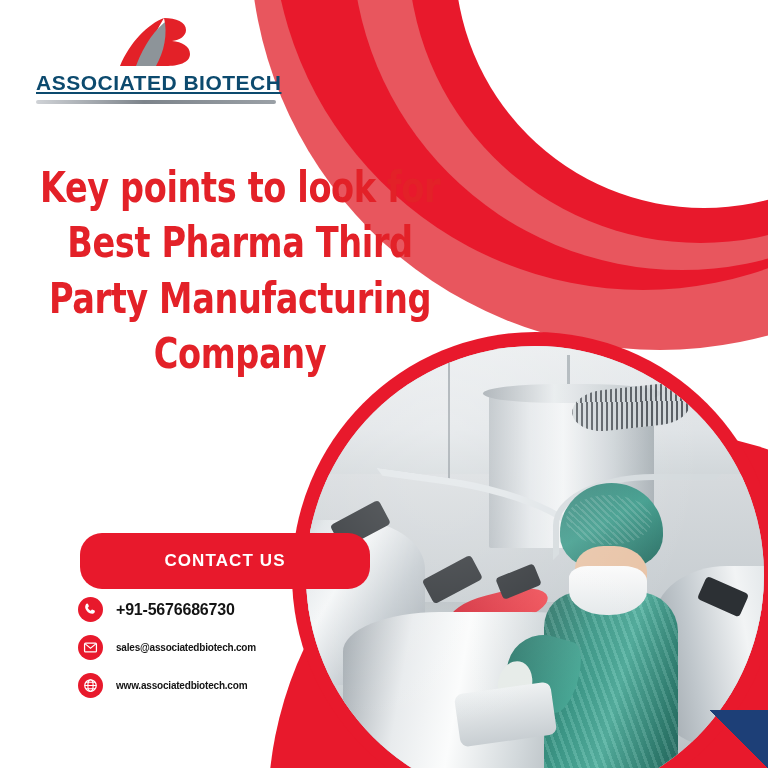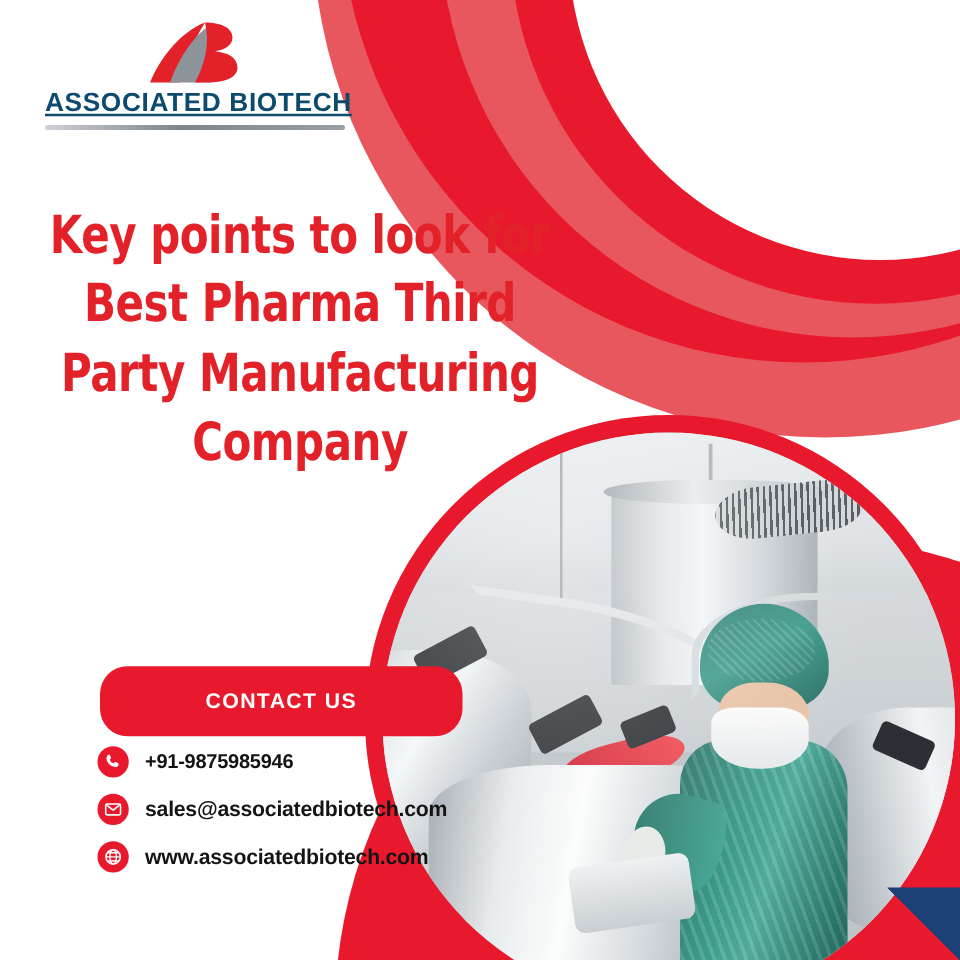--- a/index.html
+++ b/index.html
@@ -286,21 +286,21 @@
     width:25px;height:25px;border-radius:50%;
     background:#e8192c;
     display:flex;align-items:center;justify-content:center;
     flex:0 0 auto;
   }
   .cicon svg{display:block;}
   .ctext{
     margin-left:13px;
     color:#141414;
     font-weight:bold;
-    font-size:17px;
+    font-size:10px;
     letter-spacing:-0.2px;
     white-space:nowrap;
   }
   .crow.phone .ctext{font-size:16px;}
 </style>
 </head>
 <body>
 
 <div id="poster">
 
@@ -372,21 +372,21 @@
   <button class="cta">CONTACT US</button>
 
   <div class="contacts">
 
     <div class="crow phone">
       <span class="cicon">
         <svg width="15" height="15" viewBox="0 0 24 24" aria-hidden="true">
           <path fill="#ffffff" d="M6.6 2.5c.8 0 1.3.4 1.6 1.2l1 2.4c.3.7.1 1.3-.4 1.8l-1 1c-.2.2-.2.4-.1.6.9 1.9 2.4 3.4 4.3 4.3.2.1.4.1.6-.1l1-1c.5-.5 1.1-.7 1.8-.4l2.4 1c.8.3 1.2.8 1.2 1.6 0 2.3-2 4.1-4.3 3.7C8.8 17.7 6.3 15.2 4.2 11 2.6 7.8 4.3 2.5 6.6 2.5z"></path>
         </svg>
       </span>
-      <span class="ctext">+91-9875985946</span>
+      <span class="ctext">+91-5676686730</span>
     </div>
 
     <div class="crow">
       <span class="cicon">
         <svg width="15" height="15" viewBox="0 0 24 24" aria-hidden="true">
           <rect x="2.5" y="5" width="19" height="14" rx="1.6" fill="none" stroke="#ffffff" stroke-width="2"></rect>
           <path d="M3.5 6.2 12 13 20.5 6.2" fill="none" stroke="#ffffff" stroke-width="2"></path>
         </svg>
       </span>
       <span class="ctext">sales@associatedbiotech.com</span>

